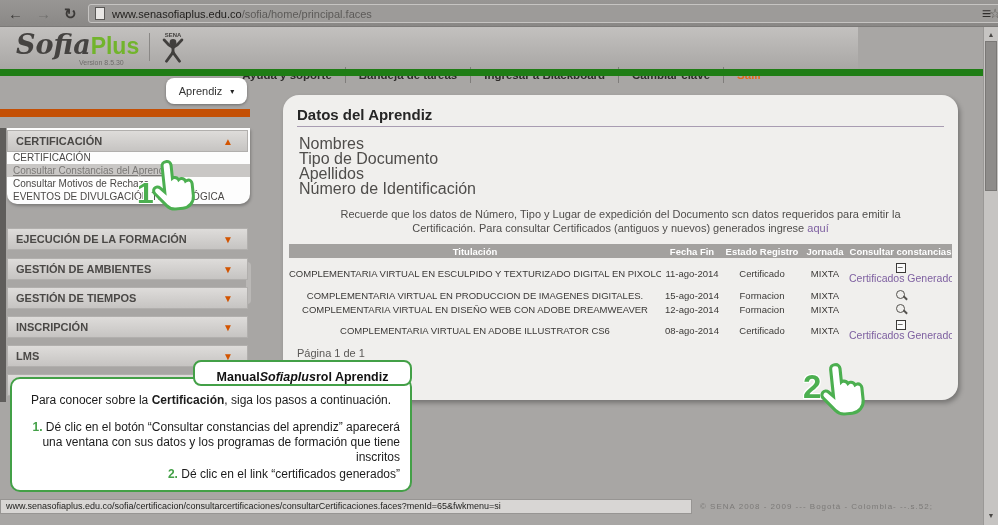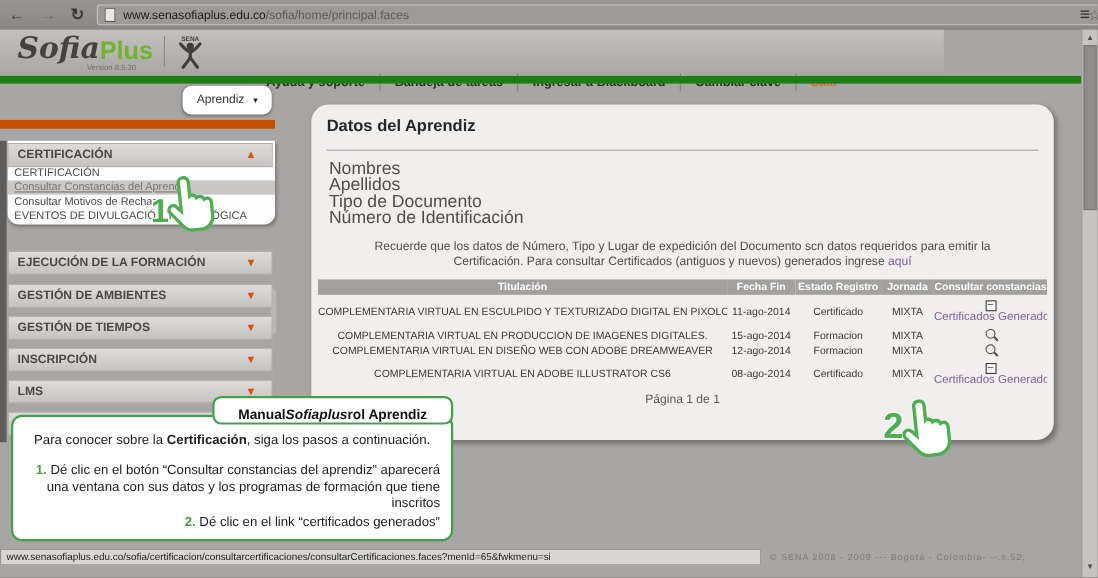--- a/index.html
+++ b/index.html
@@ -55,42 +55,42 @@
               font-size:11px; font-weight:bold; color:#4a4846; cursor:pointer; }
   .acc-arrow { color:#d35400; font-size:10px; }
   .submenu { position:absolute; left:7px; top:151px; width:243px; font-size:10px; color:#4a4846; }
   .sub-item { padding:1px 6px; line-height:11px; white-space:nowrap; overflow:hidden; }
   .sub-item.hl { background:#c9c7c5; color:#7a7876; text-decoration:underline; cursor:pointer; }
 
   
   .panel { position:absolute; left:283px; top:95px; width:675px; height:305px; background:#f0efed;
            border-radius:16px; box-shadow:2px 3px 5px rgba(0,0,0,.3); }
   .panel h1 { margin:11px 14px 0; font-size:15px; font-weight:bold; color:#262626;
-              padding-bottom:13px; border-bottom:1px solid #a89cb2; }
+              padding-bottom:3px; border-bottom:1px solid #a89cb2; }
   .fields { margin:9px 0 0 16px; font-size:16px; color:#4f4d4b; }
   .fields div { line-height:15px; }
   .notice { margin:11px 28px 0; text-align:center; font-size:11px; color:#4f4d4b; line-height:14px; }
   .notice a { color:#7d5fa0; text-decoration:none; cursor:pointer; }
   .panel h2 { margin:14px 14px 0; font-size:15px; font-weight:bold; color:#262626;
               padding-bottom:3px; border-bottom:1px solid #a89cb2; }
   .table-wrap { margin:9px 6px 0; }
   table { width:100%; border-collapse:collapse; table-layout:fixed; }
   thead th { background:#a3a19f; color:#fff; font-size:9.5px; font-weight:bold; height:14px;
              white-space:nowrap; overflow:hidden; }
   tbody td { font-size:9.5px; color:#3a3836; text-align:center; padding:1px 0; white-space:nowrap;
              overflow:hidden; }
   .const-stack { line-height:11px; }
   .minus-box { display:inline-block; width:10px; height:10px; border:1px solid #3a3836; background:#fbfbfb;
                line-height:8px; font-size:10px; color:#3a3836; text-align:center; cursor:pointer; }
   a.cert-link { display:block; color:#7d5fa0; font-size:10.5px; text-decoration:none; cursor:pointer; }
   .magnifier { position:relative; display:inline-block; width:9px; height:9px; border:1.5px solid #55534f;
                border-radius:50%; cursor:pointer; }
   .magnifier::after { content:""; position:absolute; width:5px; height:1.5px; background:#55534f;
                       right:-4px; bottom:-1px; transform:rotate(45deg); }
-  .pagination { text-align:center; margin:3px 14px 0; font-size:11px; color:#5a5856; }
+  .pagination { text-align:left; margin:3px 14px 0; font-size:11px; color:#5a5856; }
 
   
   .tip-title { position:absolute; left:193px; top:360px; width:219px; height:26px; background:#fff;
                border:2px solid #43a047; border-radius:8px; display:flex; align-items:flex-end;
                justify-content:center; font-size:12.5px; font-weight:bold; color:#111; z-index:6; }
   .tip-title .it { font-style:italic; }
   .tip-body { position:absolute; left:10px; top:377px; width:402px; height:115px; background:#fff;
               border:2px solid #43a047; border-radius:10px; z-index:5; padding:14px 10px 0; }
   .tip-intro { text-align:center; font-size:12px; color:#1c1c1c; }
   .tip-steps { margin-top:13px; text-align:right; font-size:12px; color:#1c1c1c; line-height:15px; }
@@ -217,22 +217,22 @@
   </div>
   <div class="acc-head" style="top:374px;">
     <span>REGISTRO</span>
     <span class="acc-arrow">▼</span>
   </div>
 
   <div class="panel">
     <h1>Datos del Aprendiz</h1>
     <div class="fields">
       <div>Nombres</div>
+      <div>Tipo de Documento</div>
       <div>Apellidos</div>
-      <div>Tipo de Documento</div>
       <div>Número de Identificación</div>
     </div>
     <div class="notice"><span>Recuerde que los datos de Número, Tipo y Lugar de expedición del Documento scn datos requeridos para emitir la Certificación. Para consultar Certificados (antiguos y nuevos) generados ingrese </span><a>aquí</a></div>
     <div class="table-wrap">
       <table>
         <colgroup>
             <col style="width:372px">
             <col style="width:62px">
             <col style="width:78px">
             <col style="width:48px">

